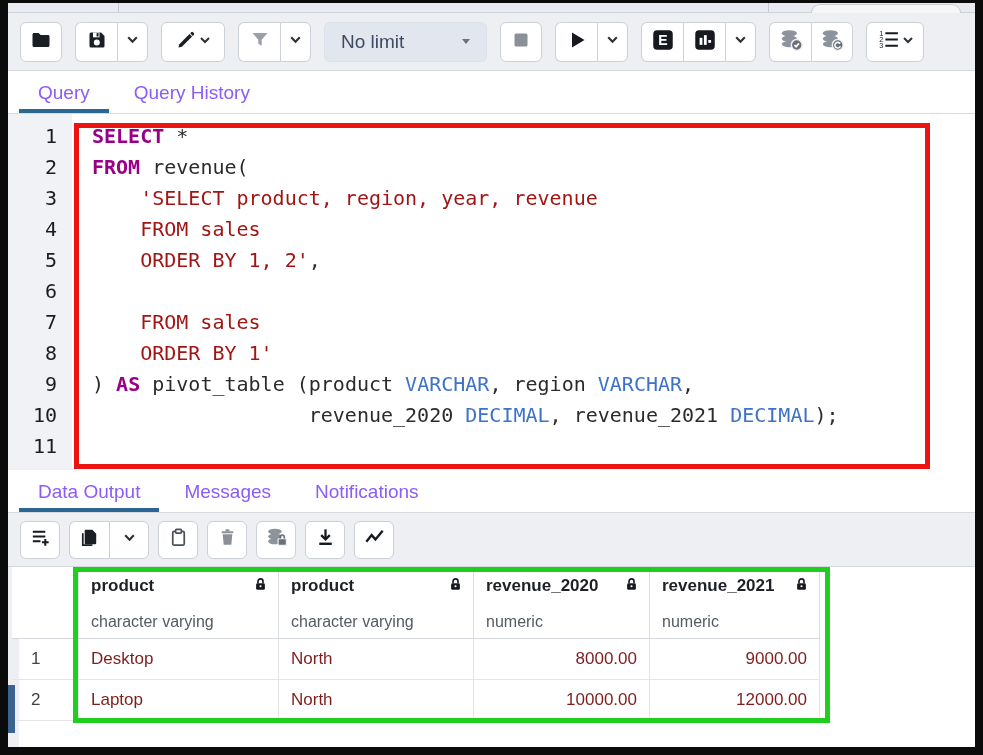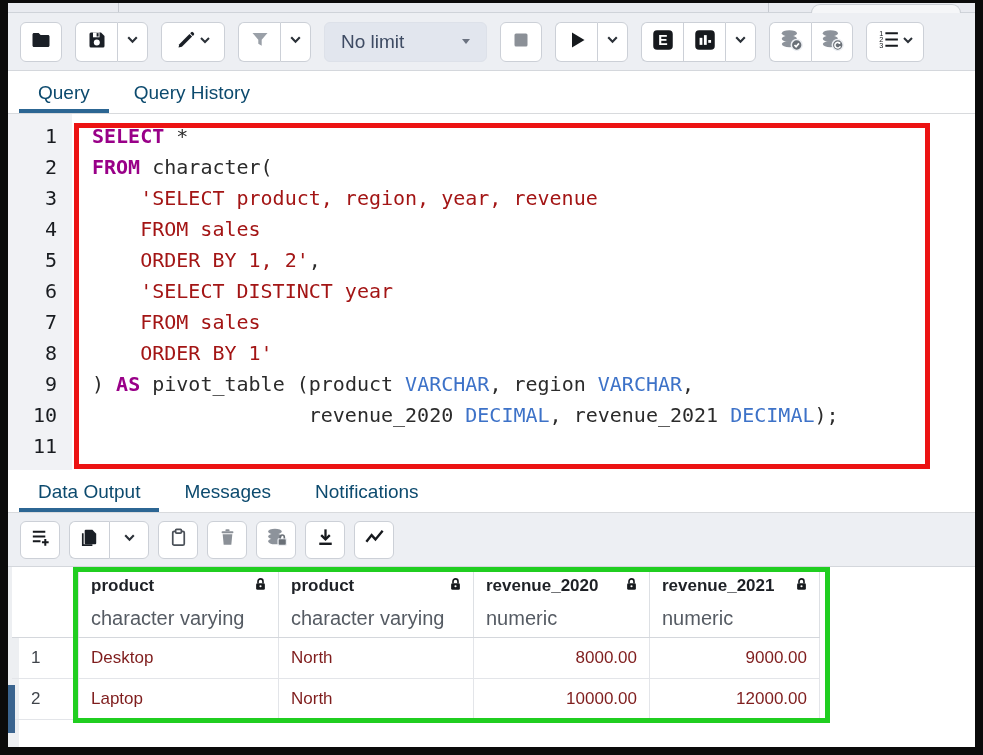--- a/index.html
+++ b/index.html
@@ -20,21 +20,21 @@
   .toolbar.data .tbtn{height:38px;min-width:40px;}
   .btn-group{display:flex;}
   .btn-group .tbtn{border-radius:0;border-right-width:0;}
   .btn-group .tbtn:first-child{border-radius:6px 0 0 6px;}
   .btn-group .tbtn:last-child{border-radius:0 6px 6px 0;border-right-width:1px;}
   .tbtn.narrow{min-width:31px;padding:0 3px;}
   .limit-select{height:40px;background:#e2e6ee;border:1px solid #dde1e9;border-radius:6px;display:flex;align-items:center;justify-content:space-between;padding:0 13px 0 16px;color:#3e4b63;font-size:19px;min-width:163px;box-sizing:border-box;cursor:pointer;}
 
   
   .tabbar{display:flex;padding:0 8px;border-bottom:1px solid #d8dadd;background:#fff;flex:none;}
-  .tabbar .tab{padding:11px 22px 9px 22px;font-size:19px;color:#0c4a6e;position:relative;cursor:pointer;}
+  .tabbar .tab{padding:11px 22px 9px 22px;font-size:19px;color:#8b5cf6;position:relative;cursor:pointer;}
   .tabbar .tab.active::after{content:"";position:absolute;left:3px;right:3px;bottom:0;height:4px;background:#2c6693;}
 
   
   .editor{position:relative;flex:none;height:356px;background:linear-gradient(90deg,#f1f2f5 64px,#ffffff 64px);padding-top:7px;box-sizing:border-box;overflow:hidden;}
   .ed-row{display:flex;height:31px;line-height:31px;font-family:"DejaVu Sans Mono",monospace;font-size:20px;}
   .ed-num{width:64px;flex:none;text-align:right;padding-right:15px;box-sizing:border-box;color:#191c20;}
   .ed-code{white-space:pre;padding-left:20px;color:#2b2b2b;}
   .tok-kw{color:#990088;font-weight:bold;}
   .tok-str{color:#a31515;}
   .tok-typ{color:#3d72c8;}
@@ -43,21 +43,21 @@
 
   
   .grid-area{position:relative;flex:1;background:#fff;}
   .left-gutter{position:absolute;left:0;top:0;width:11px;height:100%;background:#edeff2;}
   .grid{position:absolute;left:4px;top:0;}
   .g-header{display:flex;border-bottom:1px solid #d4d7dc;}
   .g-numhead{width:67px;flex:none;border-right:1px solid #dde0e4;box-sizing:border-box;background:#fff;}
   .g-col{box-sizing:border-box;border-right:1px solid #dde0e4;padding:9px 10px 7px 12px;background:#fff;}
   .col-top{display:flex;justify-content:space-between;align-items:center;}
   .col-name{font-size:17px;font-weight:bold;color:#1e2126;}
-  .col-type{font-size:20px;color:#555b63;margin-top:11px;}
+  .col-type{font-size:16px;color:#555b63;margin-top:17px;}
   .g-row{display:flex;height:40px;border-bottom:1px solid #e3e5e9;}
   .g-rownum{width:67px;flex:none;box-sizing:border-box;border-right:1px solid #e3e5e9;display:flex;align-items:center;padding-left:19px;color:#3f444b;font-size:17px;}
   .g-cell{box-sizing:border-box;border-right:1px solid #e3e5e9;padding:0 12px;font-size:17px;color:#7f1d1d;display:flex;align-items:center;}
   .g-cell.numeric{justify-content:flex-end;}
   .green-box{position:absolute;left:65px;top:0;width:747px;height:146px;border:5px solid #20ce20;pointer-events:none;}
   .scroll-frag{position:absolute;left:0;bottom:14px;width:7px;height:48px;background:#3a648f;}
 </style>
 </head>
 <body>
 
@@ -202,37 +202,37 @@
   </div>
 
   <div class="editor">
     <div>
           <div class="ed-row">
             <div class="ed-num">1</div>
             <div class="ed-code"><span class="tok-kw">SELECT</span><span class="tok-txt"> *</span></div>
           </div>
           <div class="ed-row">
             <div class="ed-num">2</div>
-            <div class="ed-code"><span class="tok-kw">FROM</span><span class="tok-txt"> character(</span></div>
+            <div class="ed-code"><span class="tok-kw">FROM</span><span class="tok-txt"> revenue(</span></div>
           </div>
           <div class="ed-row">
             <div class="ed-num">3</div>
             <div class="ed-code"><span class="tok-txt">    </span><span class="tok-str">'SELECT product, region, year, revenue</span></div>
           </div>
           <div class="ed-row">
             <div class="ed-num">4</div>
             <div class="ed-code"><span class="tok-str">    FROM sales</span></div>
           </div>
           <div class="ed-row">
             <div class="ed-num">5</div>
             <div class="ed-code"><span class="tok-str">    ORDER BY 1, 2'</span><span class="tok-txt">,</span></div>
           </div>
           <div class="ed-row">
             <div class="ed-num">6</div>
-            <div class="ed-code"><span class="tok-txt">    </span><span class="tok-str">'SELECT DISTINCT year</span></div>
+            <div class="ed-code"><span class="tok-txt">    </span></div>
           </div>
           <div class="ed-row">
             <div class="ed-num">7</div>
             <div class="ed-code"><span class="tok-str">    FROM sales</span></div>
           </div>
           <div class="ed-row">
             <div class="ed-num">8</div>
             <div class="ed-code"><span class="tok-str">    ORDER BY 1'</span></div>
           </div>
           <div class="ed-row">

